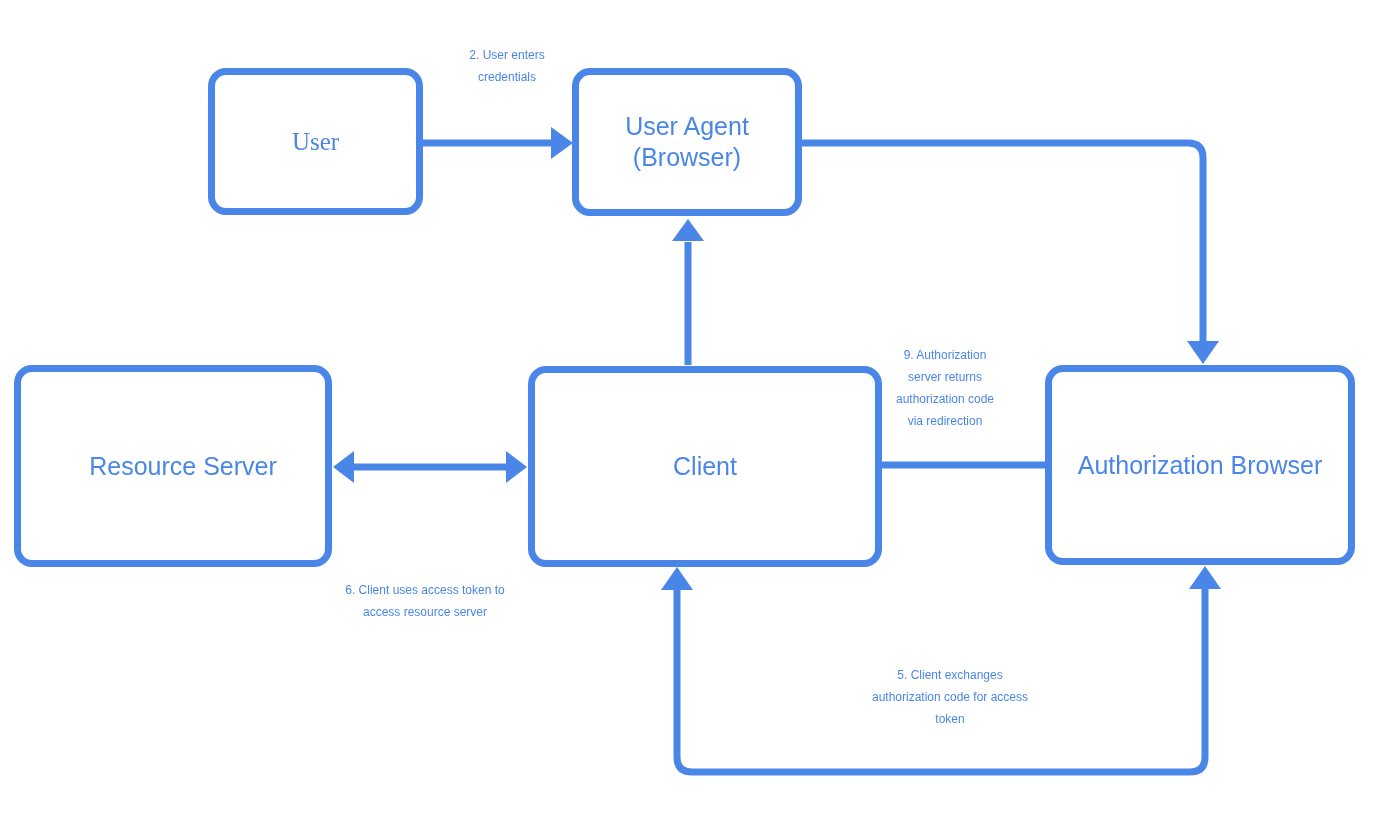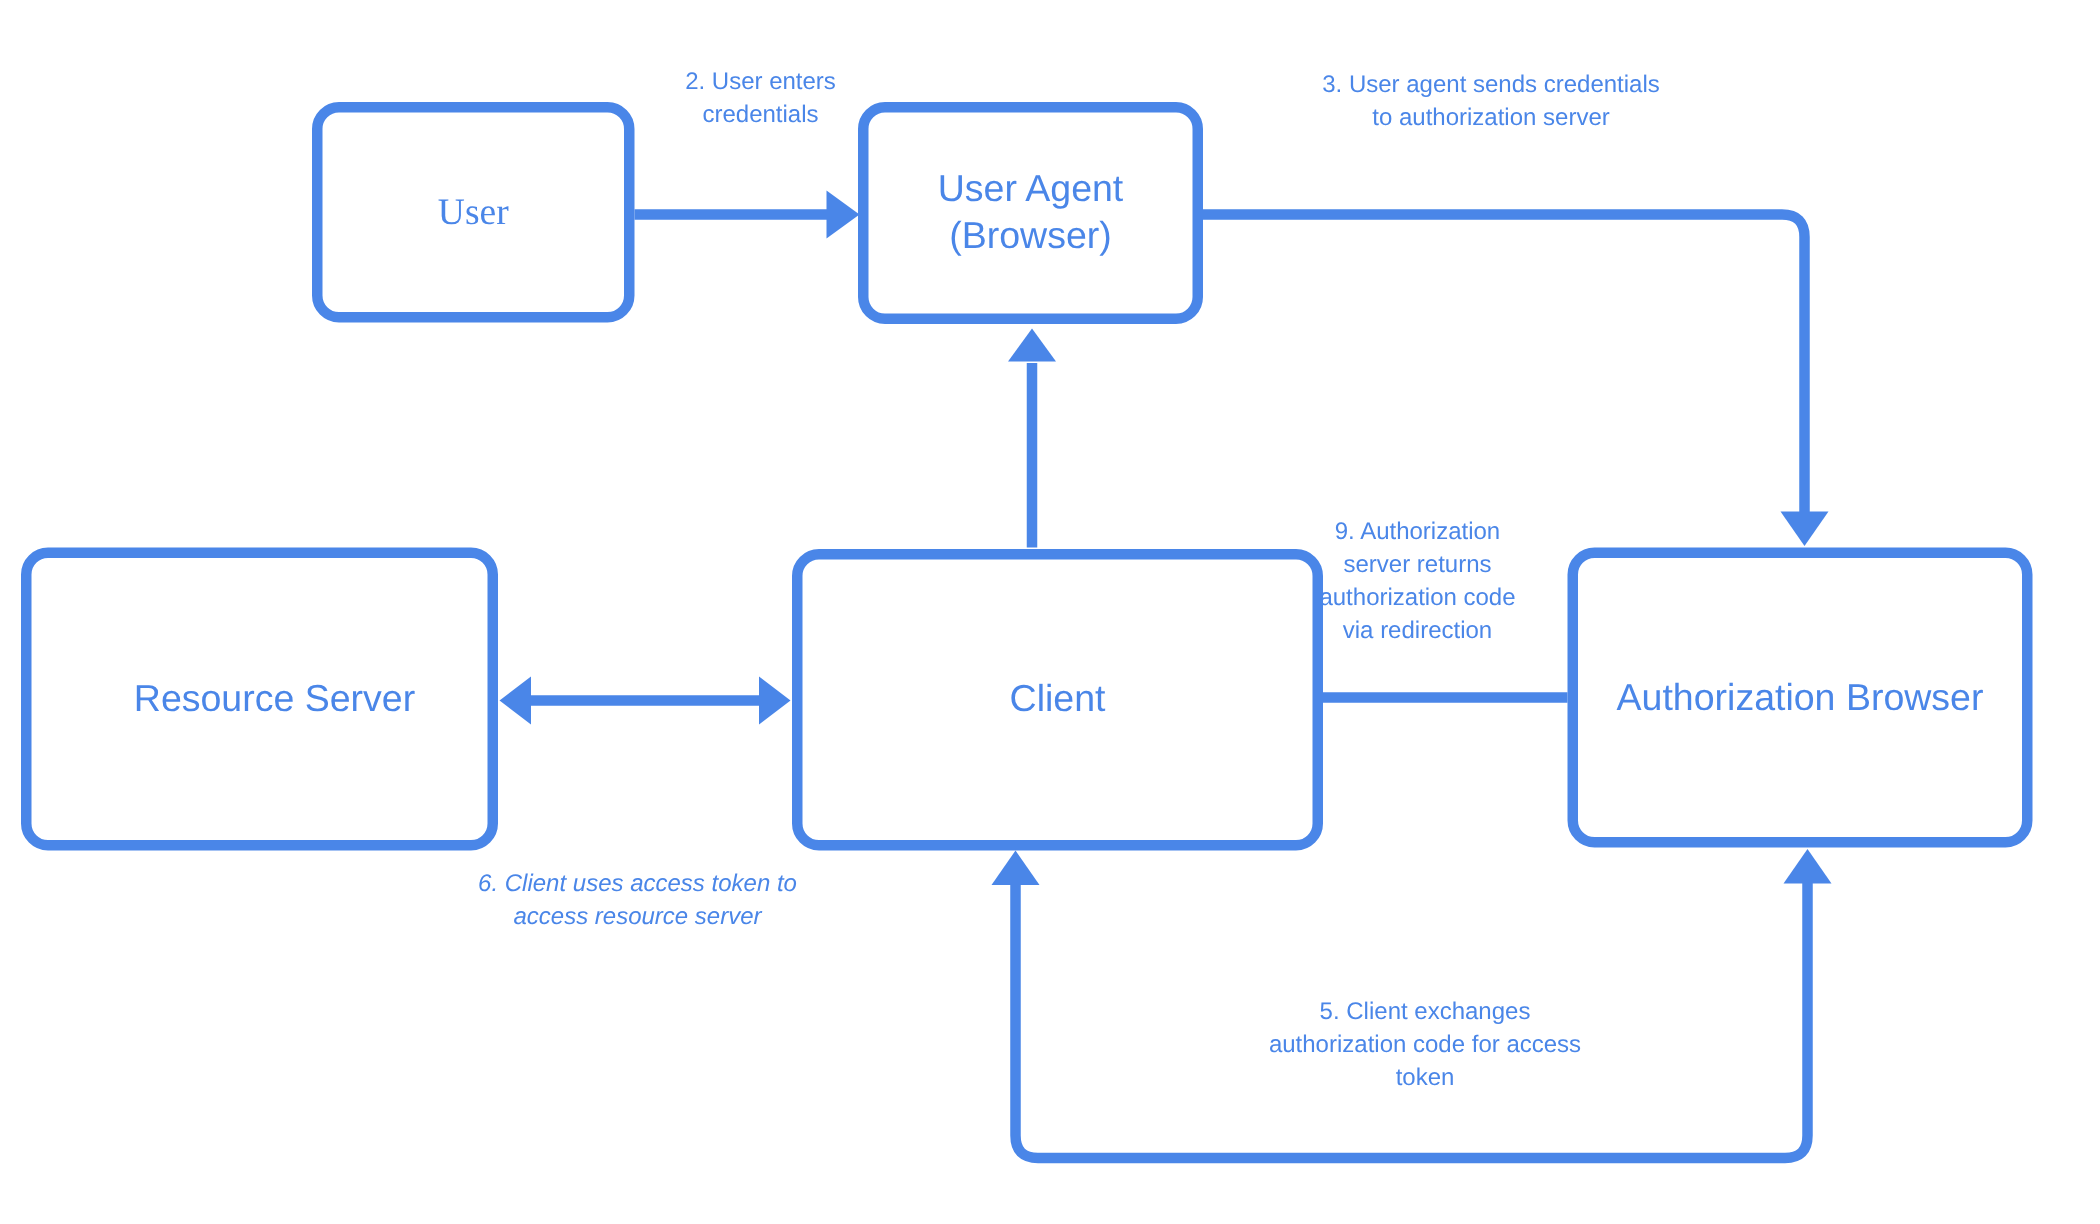--- a/index.html
+++ b/index.html
@@ -30,36 +30,36 @@
   .node-label {
     color: var(--accent, #4a86e8);
     font-size: 25px;
     line-height: 31px;
     text-align: center;
     white-space: pre-line;
   }
   .edge-label {
     position: absolute;
     color: var(--accent, #4a86e8);
-    font-size: 16px;
+    font-size: 12px;
     line-height: 22px;
     text-align: center;
     white-space: pre-line;
   }
   #node-user            { left: 208px;  top: 68px;  width: 215px; height: 147px; font-family: Liberation Serif, serif; }
   #node-user-agent      { left: 572px;  top: 68px;  width: 230px; height: 148px; }
   #node-resource-server { left: 14px;   top: 365px; width: 318px; height: 202px; padding-left: 20px; }
   #node-client          { left: 528px;  top: 366px; width: 354px; height: 201px; }
   #node-auth-server     { left: 1045px; top: 365px; width: 310px; height: 200px; }
   #edge-label-1 { left: 500px; top: 251px; width: 195px; }
   #edge-label-2 { left: 407px; top: 44px;  width: 200px; }
   #edge-label-3 { left: 833px; top: 46px;  width: 322px; }
   #edge-label-4 { left: 850px; top: 344px; width: 190px; }
   #edge-label-5 { left: 790px; top: 664px; width: 320px; }
-  #edge-label-6 { left: 263px; top: 579px; width: 324px; font-style: italic; }
+  #edge-label-6 { left: 263px; top: 579px; width: 324px; }
   .shaft { fill: none; stroke: var(--accent, #4a86e8); stroke-width: 7; }
   .head  { fill: var(--accent, #4a86e8); stroke: none; }
 </style>
 </head>
 <body>
 
 <div id="canvas">
 
   <svg id="connector-layer" viewBox="0 0 1400 816" xmlns="http://www.w3.org/2000/svg">
 
@@ -112,22 +112,20 @@
   <div class="node" id="node-client">
     <div class="node-label">Client</div>
   </div>
 
   <div class="node" id="node-auth-server">
     <div class="node-label">Authorization Browser</div>
   </div>
 
   <div class="edge-label" id="edge-label-2">2. User enters
 credentials</div>
-  <div class="edge-label" id="edge-label-3">3. User agent sends credentials
-to authorization server</div>
   <div class="edge-label" id="edge-label-4">9. Authorization
 server returns
 authorization code
 via redirection</div>
   <div class="edge-label" id="edge-label-5">5. Client exchanges
 authorization code for access
 token</div>
   <div class="edge-label" id="edge-label-6">6. Client uses access token to
 access resource server</div>
 

